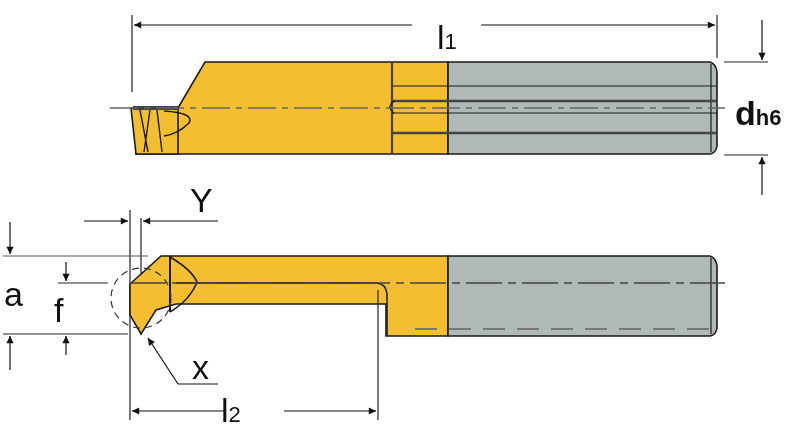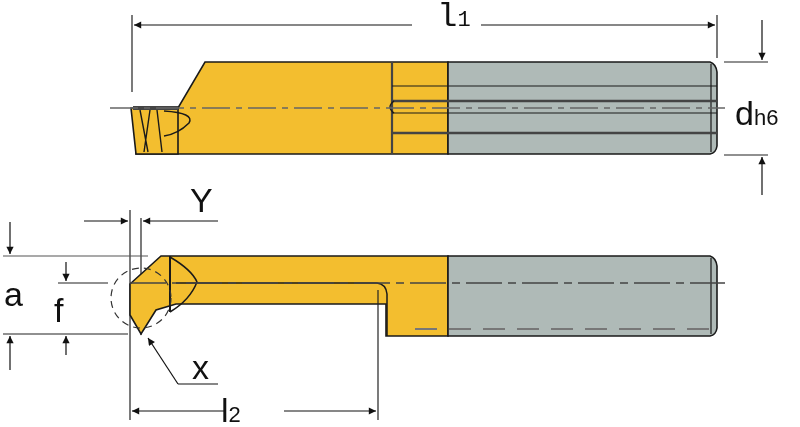--- a/index.html
+++ b/index.html
@@ -82,24 +82,24 @@
 
     <line x1="178" y1="384" x2="218" y2="384" stroke="#111" stroke-width="1.2"></line>
     <line x1="178" y1="384" x2="148" y2="338" stroke="#111" stroke-width="1.2" marker-end="url(#arr)"></line>
 
     <line x1="378" y1="290" x2="378" y2="420" stroke="#222" stroke-width="1.2"></line>
     <line x1="132" y1="411" x2="226" y2="411" stroke="#111" stroke-width="1.2" marker-start="url(#arr)"></line>
     <line x1="284" y1="411" x2="376" y2="411" stroke="#111" stroke-width="1.2" marker-end="url(#arr)"></line>
   </g>
 </svg>
 
-<div class="lbl big" style="left:437px; top:0;font-family:Liberation Mono, monospace;">
+<div class="lbl big" style="left:437px; top:20px;">
   <span>l</span><span class="sub">1</span>
 </div>
-<div class="lbl big" style="left:735px; top:96px;">
+<div class="lbl big" style="left:735px; top:96px;font-weight:bold;">
   <span>d</span><span class="sub">h6</span>
 </div>
 <div class="lbl big" style="left:190px; top:183px;">Y</div>
 <div class="lbl big" style="left:4px; top:277px;">a</div>
 <div class="lbl big" style="left:54px; top:293px;">f</div>
 <div class="lbl big" style="left:192px; top:350px;">x</div>
 <div class="lbl big" style="left:221px; top:393px;">
   <span>l</span><span class="sub">2</span>
 </div>
 

